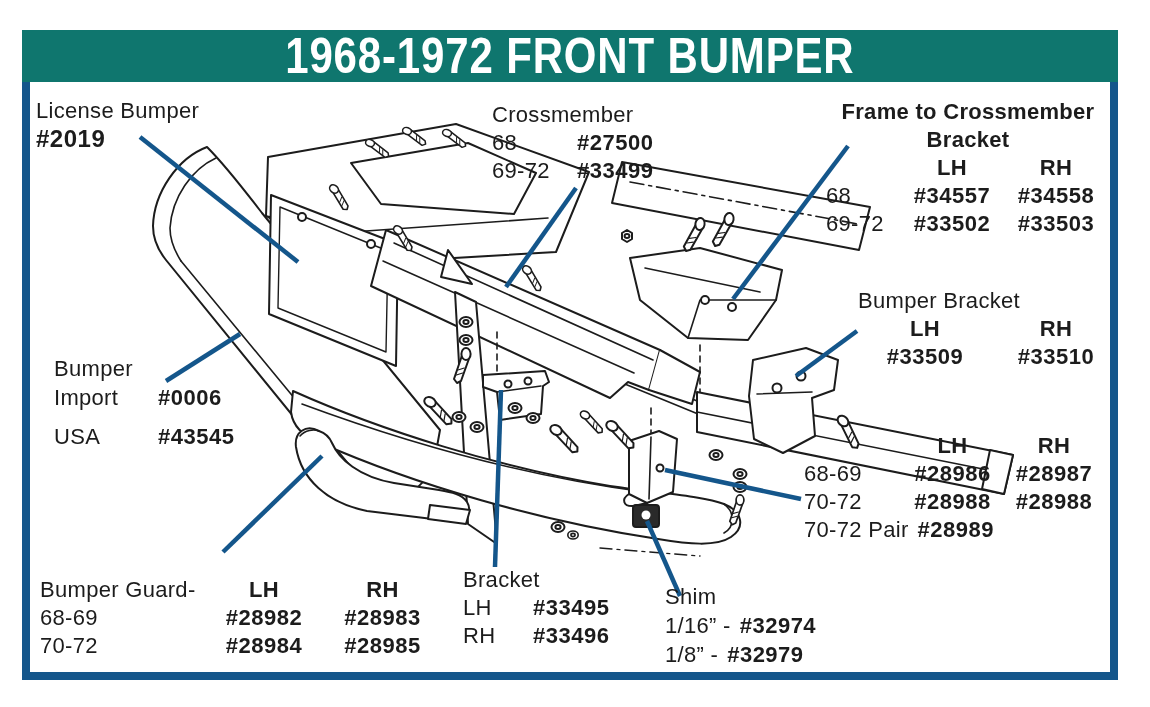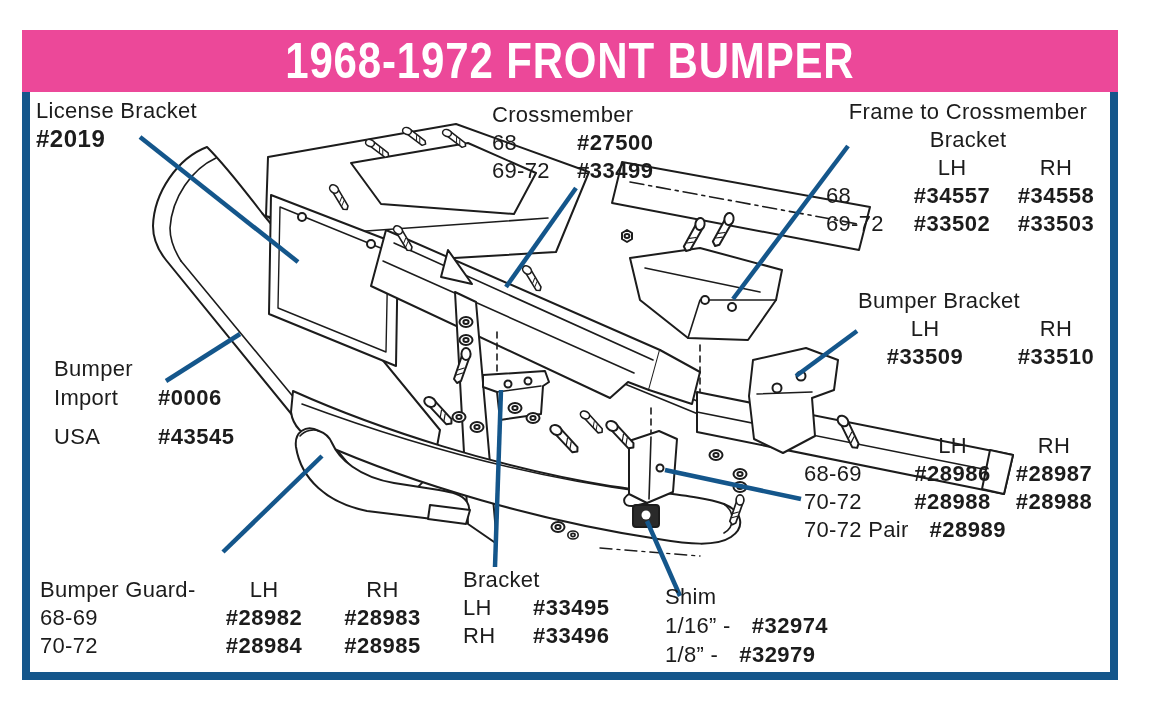--- a/index.html
+++ b/index.html
@@ -6,37 +6,37 @@
   body{
     width:1150px;height:707px;position:relative;overflow:hidden;
     background:#ffffff;color:#1c1c1c;
     font-family:"Liberation Sans", sans-serif;
   }
   .frame{
     position:absolute;left:22px;top:30px;width:1096px;height:650px;
     box-sizing:border-box;border:8px solid #14568B;background:transparent;
   }
   .titlebar{
-    position:absolute;left:22px;top:30px;width:1096px;height:62px;
-    background:#ec4899;display:flex;align-items:center;justify-content:center;
+    position:absolute;left:22px;top:30px;width:1096px;height:52px;
+    background:#0f766e;display:flex;align-items:center;justify-content:center;
   }
   .title-text{
     color:#ffffff;font-weight:bold;font-size:50px;letter-spacing:1px;
     display:inline-block;transform:scaleX(0.84);transform-origin:center;
     white-space:nowrap;
   }
   svg.art{position:absolute;left:0;top:0;width:1150px;height:707px;}
   .lbl{
     position:absolute;font-size:22px;line-height:28px;white-space:nowrap;
     letter-spacing:0.3px;color:#1c1c1c;
   }
   .pn{font-weight:bold;letter-spacing:0.5px;}
-  .c{text-align:center;}
+  .c{text-align:center;font-weight:bold;}
   .grid{display:grid;}
-  .row-flex{display:flex;gap:21px;align-items:baseline;}
+  .row-flex{display:flex;gap:9px;align-items:baseline;}
 </style>
 </head>
 <body>
 
 <div class="frame"></div>
 <div class="titlebar">
   <span class="title-text">1968-1972 FRONT BUMPER</span>
 </div>
 
 <svg class="art" viewBox="0 0 1150 707">
@@ -186,21 +186,21 @@
     <path d="M848,146 L733,299"></path>
     <path d="M857,331 L796,376"></path>
     <path d="M801,499 L665,470"></path>
     <path d="M223,552 L322,456"></path>
     <path d="M501,390 L495,567"></path>
     <path d="M647,521 L680,596"></path>
   </g>
 </svg>
 
 <div class="lbl" style="left:36px;top:97px;">
-  <div>License Bracket</div>
+  <div>License Bumper</div>
   <div class="pn" style="font-size:24px;">#2019</div>
 </div>
 
 <div class="lbl" style="left:492px;top:101px;">
   <div>Crossmember</div>
   <div class="grid" style="grid-template-columns:85px auto;">
     <span>68</span>
     <span class="pn">#27500</span>
     <span>69-72</span>
     <span class="pn">#33499</span>

